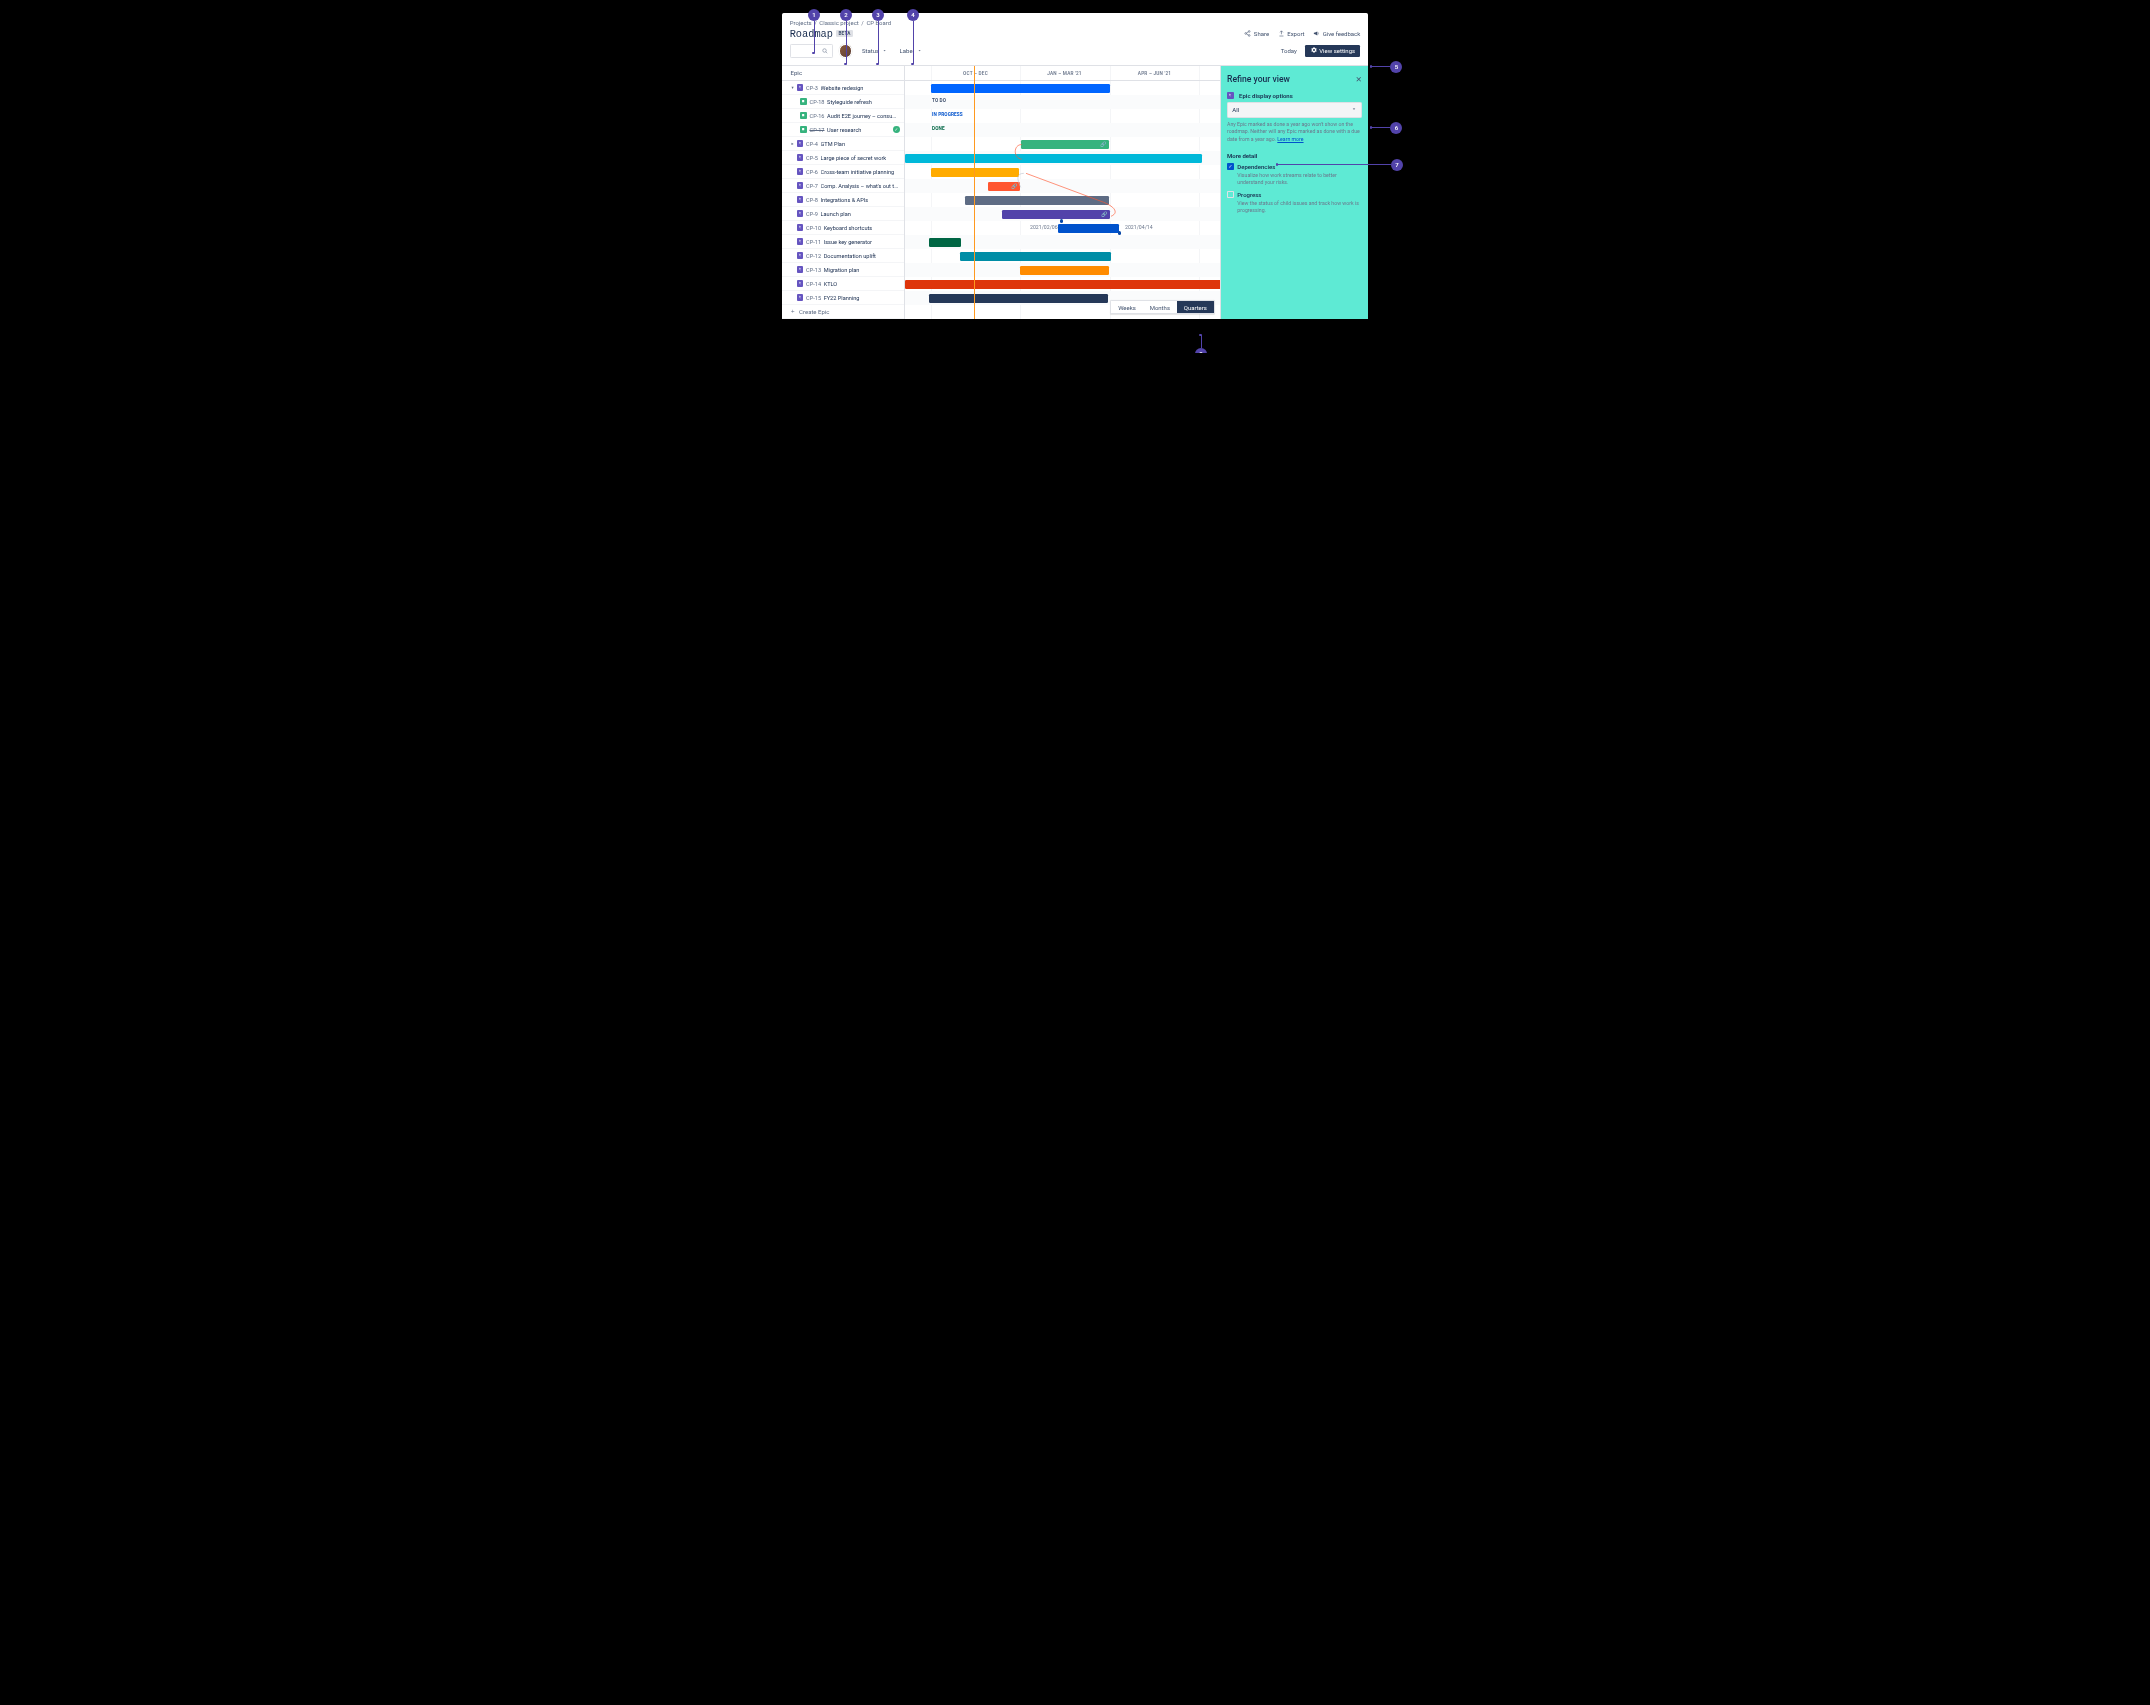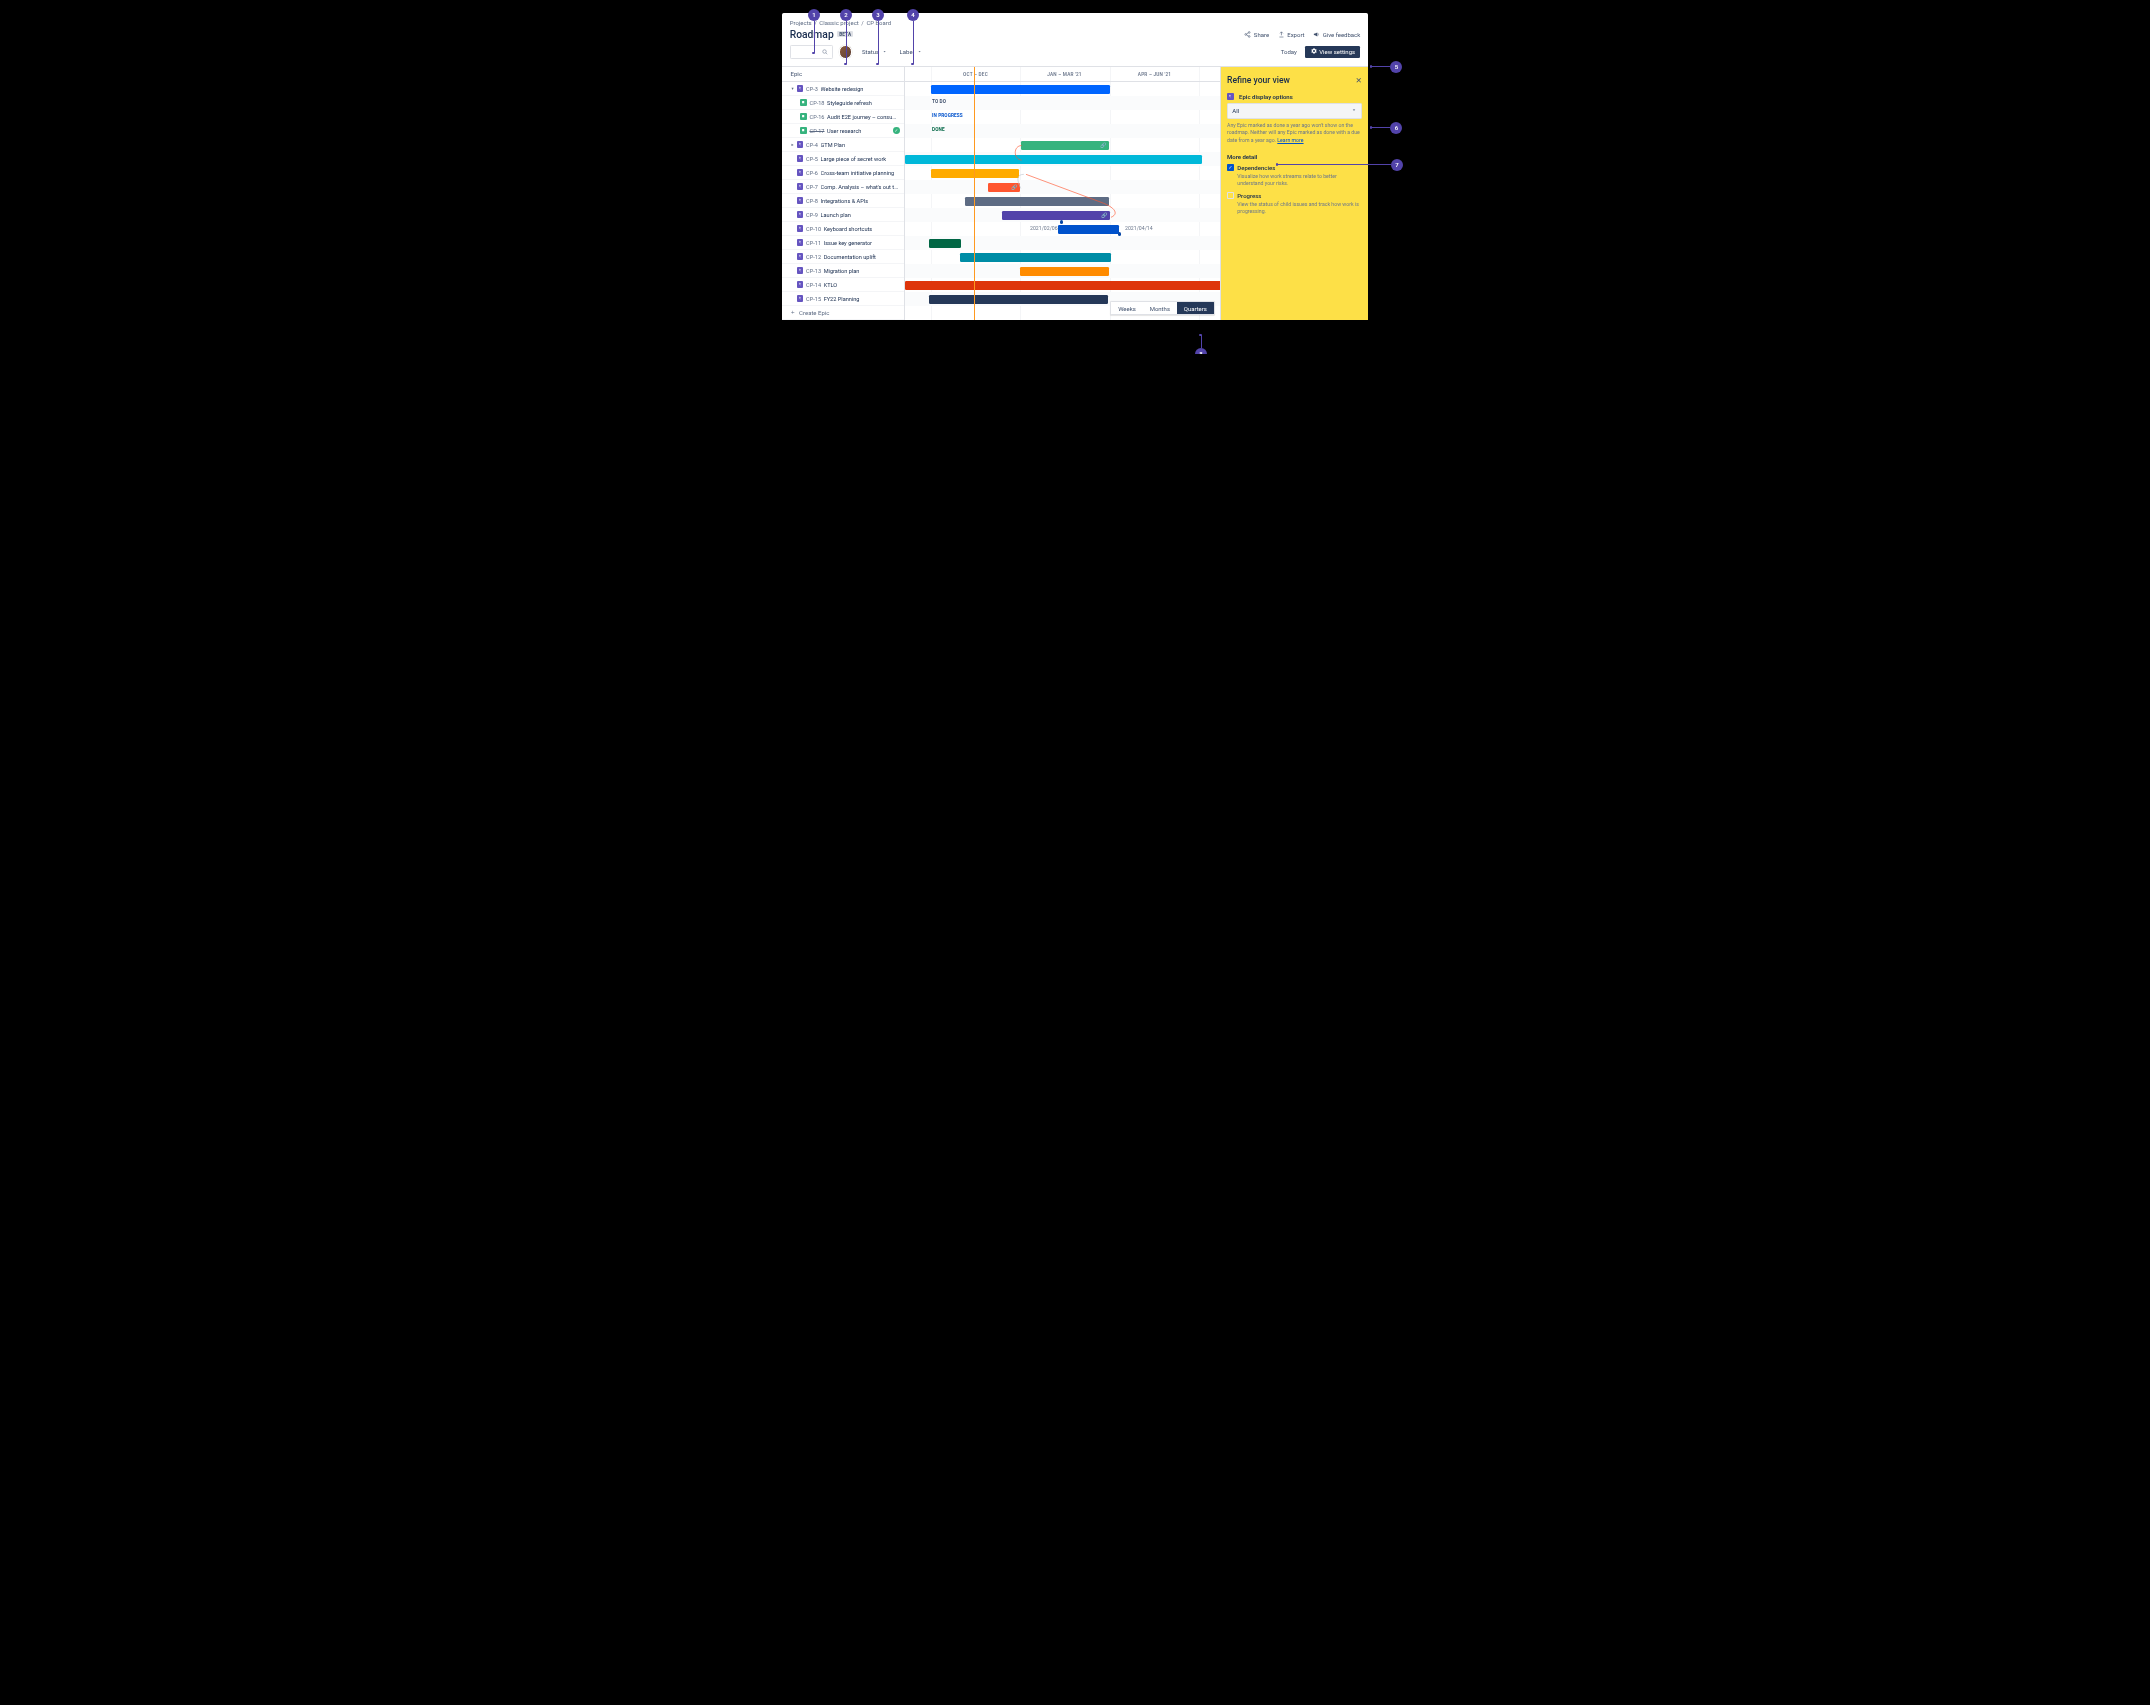--- a/index.html
+++ b/index.html
@@ -19,21 +19,21 @@
     margin: 4.3px auto 26px auto;
     overflow: visible;
   }
   
   .breadcrumb { display:flex; gap:2.6px; align-items:center; padding:6px 7.7px 1.7px 7.7px; font-size:6px; color:#5E6C84; }
   .breadcrumb span { }
   .crumb-sep { color:#6B778C; }
   .crumb-link { color:#5E6C84; }
   .title-row { display:flex; align-items:center; justify-content:space-between; padding:0 7.7px 4.3px 7.7px; }
   .title-left { display:flex; align-items:center; gap:3.4px; }
-  .page-title { font-size:10.3px; font-weight:500; color:#172B4D; }
+  .page-title { font-size:10.3px; font-weight:500; color:#172B4D;font-family:Liberation Mono, monospace; }
   .beta-badge { background:#DFE1E6; color:#42526E; font-size:4.7px; font-weight:700; padding:0.9px 2.2px; border-radius:1.3px; letter-spacing:0.1px; }
   .title-actions { display:flex; gap:8.6px; align-items:center; }
   .action-link { display:flex; align-items:center; gap:2.6px; color:#42526E; font-size:6px; cursor:pointer; }
   .icon-small { width:6.9px; height:6.9px; display:inline-flex; align-items:center; justify-content:center; }
   
   .filter-row { display:flex; align-items:center; justify-content:space-between; padding:0 7.7px 6.9px 7.7px; }
   .filters-left { display:flex; align-items:center; gap:6px; }
   .search-box { width:43px; height:13.8px; border:0.4px solid #DFE1E6; border-radius:1.3px; display:flex; align-items:center; justify-content:flex-end; padding:0 3.4px; }
   .avatar { width:13.8px; height:13.8px; border-radius:50%; background:linear-gradient(135deg,#8B5A3C,#5D4037); border:0.9px solid #fff; box-shadow:0 0 0 0.4px rgba(0,0,0,0.1); }
   .filter-dd { display:flex; align-items:center; gap:2.6px; color:#42526E; cursor:pointer; padding:2.6px 3.4px; }
@@ -69,21 +69,21 @@
   .bar .link-icon { position:absolute; right:2.6px; top:0.9px; color:#fff; font-size:5.2px;}
   .status-label { position:absolute; left:27px; top:3.4px; font-size:4.7px; font-weight:700; color:#42526E; letter-spacing:0.1px;}
   .status-label.inprog { color:#0052CC; }
   .status-label.done { color:#006644; }
   .today-line { position:absolute; top:0; bottom:0; width:0.9px; background:#FF991F; z-index:5;}
   .date-handle { position:absolute; width:3.4px; height:3.4px; background:#0747A6; border-radius:50%;}
   .date-label { position:absolute; font-size:5.2px; color:#6B778C; top:3.4px;}
   
   .dep-svg { position:absolute; top:0; left:0; width:100%; height:100%; pointer-events:none; z-index:3;}
   
-  .side-panel { width:148px; border-left:0.4px solid #DFE1E6; padding:8.6px 6px; background:#fde047; }
+  .side-panel { width:148px; border-left:0.4px solid #DFE1E6; padding:8.6px 6px; background:#5eead4; }
   .panel-head { display:flex; justify-content:space-between; align-items:center; margin-bottom:7.7px;}
   .panel-title { font-size:8.6px; font-weight:500; color:#172B4D;}
   .close-x { color:#42526E; cursor:pointer; font-size:7.7px;}
   .section-head { display:flex; align-items:center; gap:2.6px; font-size:6px; font-weight:600; margin-bottom:3.4px; color:#172B4D;}
   .select { border:0.4px solid #DFE1E6; border-radius:1.3px; height:15.5px; display:flex; align-items:center; justify-content:space-between; padding:0 4.3px; margin-bottom:3.4px; cursor:pointer; background:#F4F5F7;}
   .help-text { font-size:5.2px; color:#6B778C; line-height:1.4; margin-bottom:8.6px;}
   .help-text a { color:#0052CC; }
   .more-detail-title { font-size:6px; font-weight:600; margin-bottom:4.3px;}
   .check-row { display:flex; align-items:flex-start; gap:3.4px; margin-bottom:1.7px;}
   .checkbox { width:6.9px; height:6.9px; border:0.9px solid #DFE1E6; border-radius:0.9px; display:inline-flex; align-items:center; justify-content:center; flex-shrink:0;}

